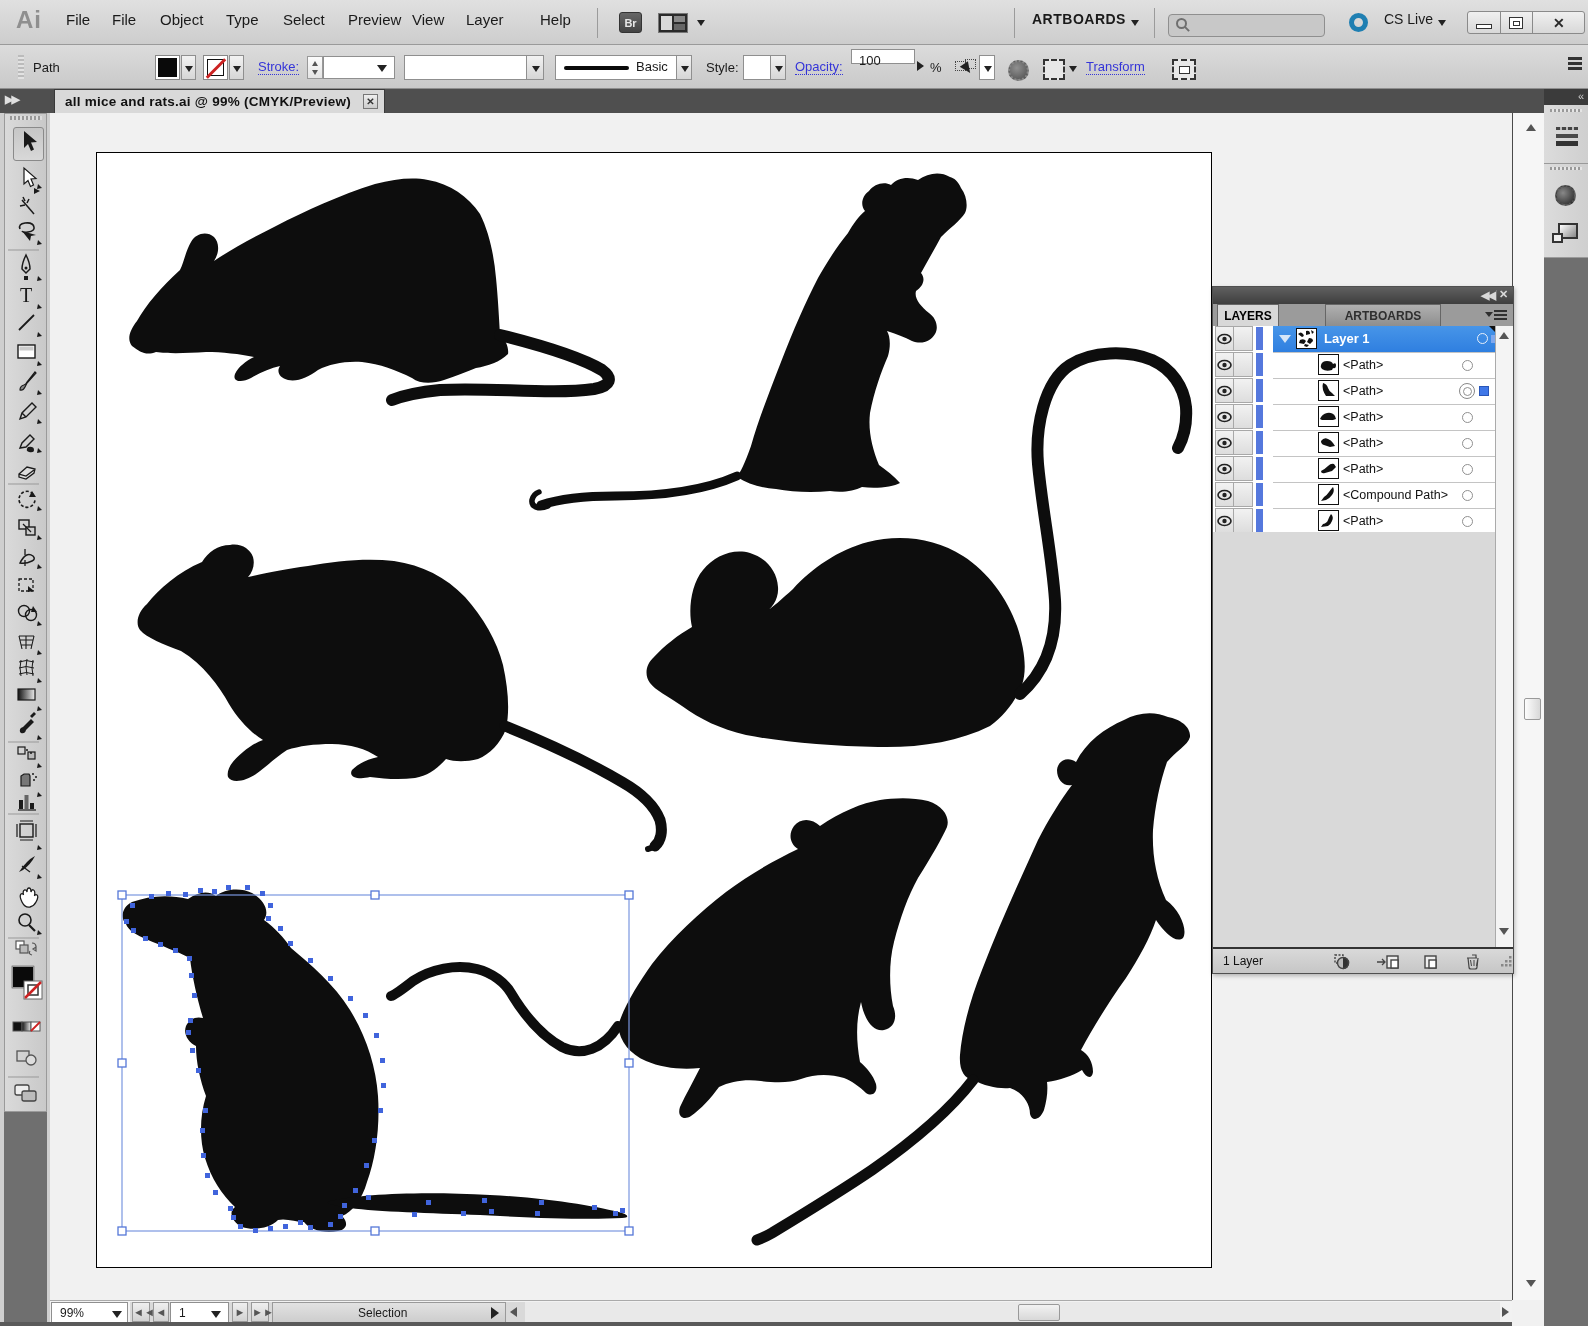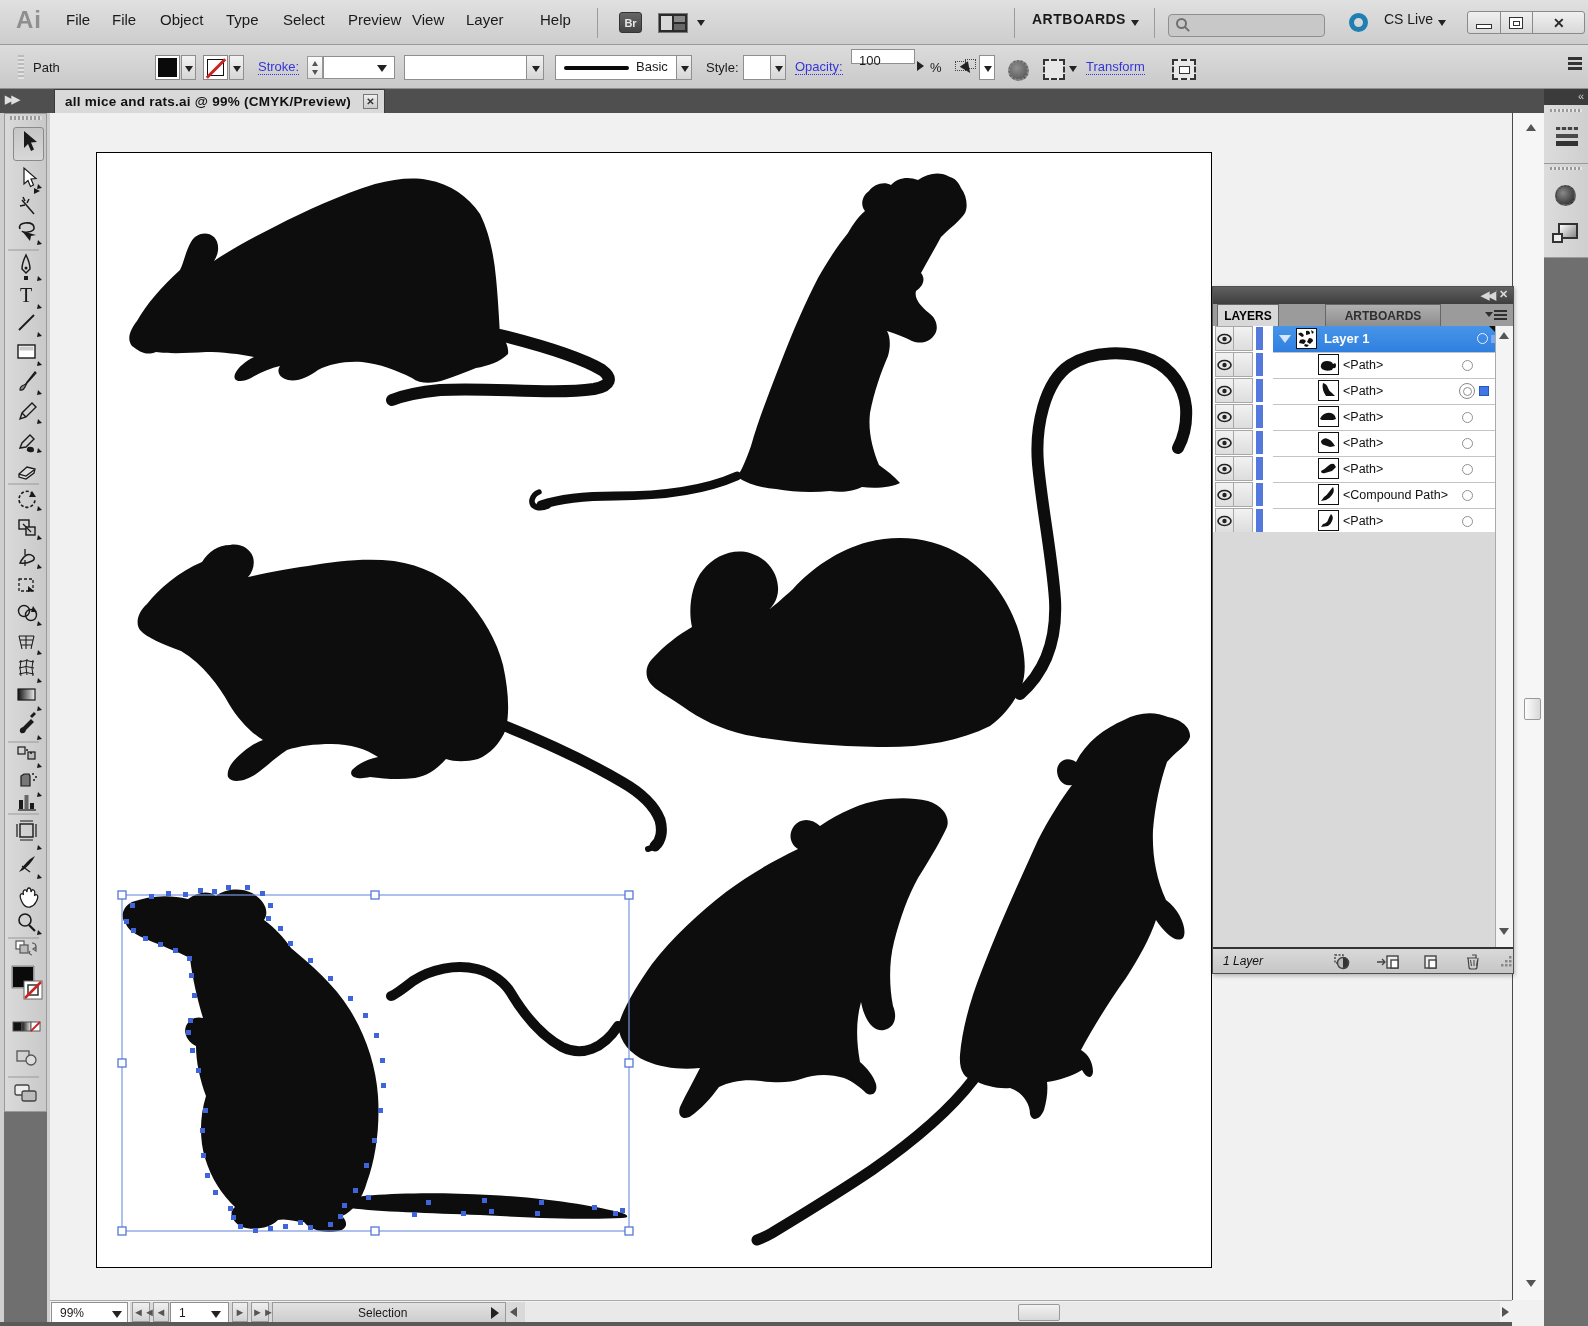--- a/index.html
+++ b/index.html
@@ -47,21 +47,21 @@
   .lrow{position:absolute;left:0;width:282px;height:32px;}
   .eyecell{position:absolute;left:2px;top:0;width:19px;height:25px;background:linear-gradient(#F2F2F2,#DDD);border:1px solid #A8A8A8;box-sizing:border-box;}
   .lockcell{position:absolute;left:21px;top:0;width:19px;height:25px;background:linear-gradient(#F2F2F2,#DDD);border:1px solid #A8A8A8;border-left:none;box-sizing:border-box;}
   .bluebar{position:absolute;left:43px;top:1px;width:7px;height:23px;background:#5578DD;}
   .rowline{position:absolute;left:60px;width:222px;height:1px;background:#C4C4C4;}
   .thumb{position:absolute;top:2px;width:21px;height:21px;background:#fff;border:1.5px solid #111;box-sizing:border-box;}
   .ltext{position:absolute;font-size:12.5px;color:#111;}
   .circ{position:absolute;width:11px;height:11px;border:1.5px solid #909090;border-radius:50%;box-sizing:border-box;}
   #lgray{position:absolute;left:0;top:245px;width:282px;height:415px;background:#D9D9D9;}
   #lscroll{position:absolute;left:282px;top:39px;width:18px;height:621px;background:#F4F4F4;border-left:1px solid #aaa;box-sizing:border-box;}
-  #lbottom{position:absolute;left:0;top:660px;width:300px;height:26px;background:linear-gradient(#D9D9D9,#C6C6C6);border-top:2px solid #333;box-sizing:border-box;font-style:italic;}
+  #lbottom{position:absolute;left:0;top:660px;width:300px;height:26px;background:linear-gradient(#D9D9D9,#C6C6C6);border-top:2px solid #333;box-sizing:border-box;}
   svg{display:block;}
 </style></head>
 <body>
 
 <div class="abs" id="menubar">
   <div class="abs" id="ailogo">Ai</div>
   <div class="mitem" style="left:66px;">File</div>
   <div class="mitem" style="left:112px;">File</div>
   <div class="mitem" style="left:160px;">Object</div>
   <div class="mitem" style="left:226px;">Type</div>

